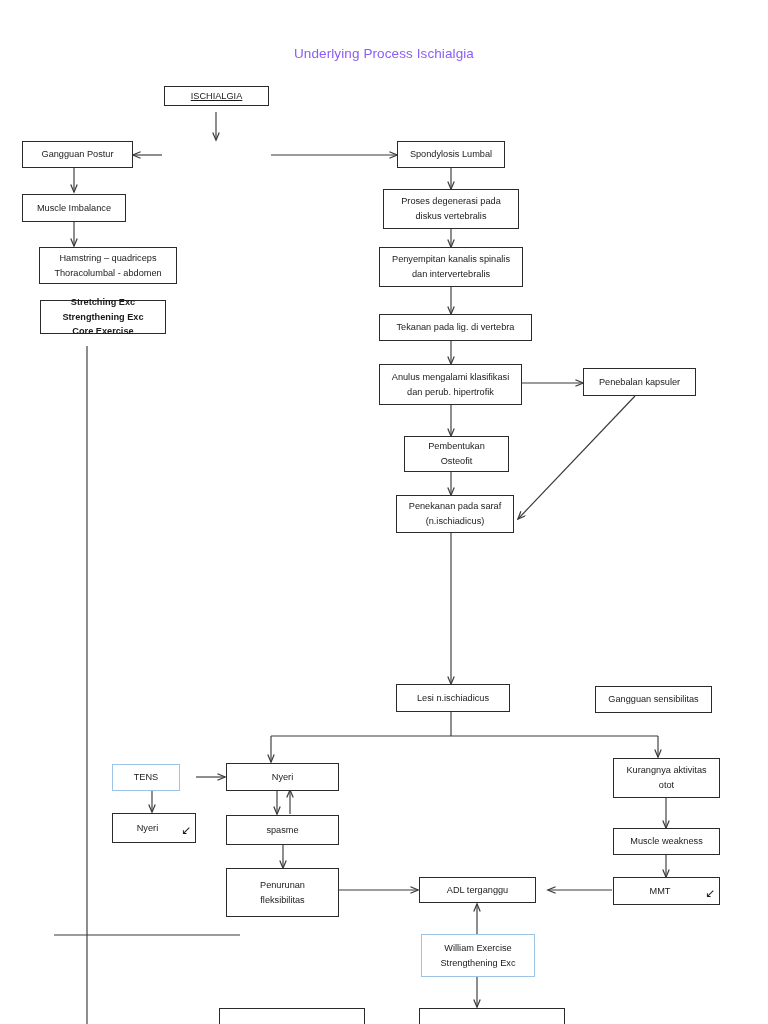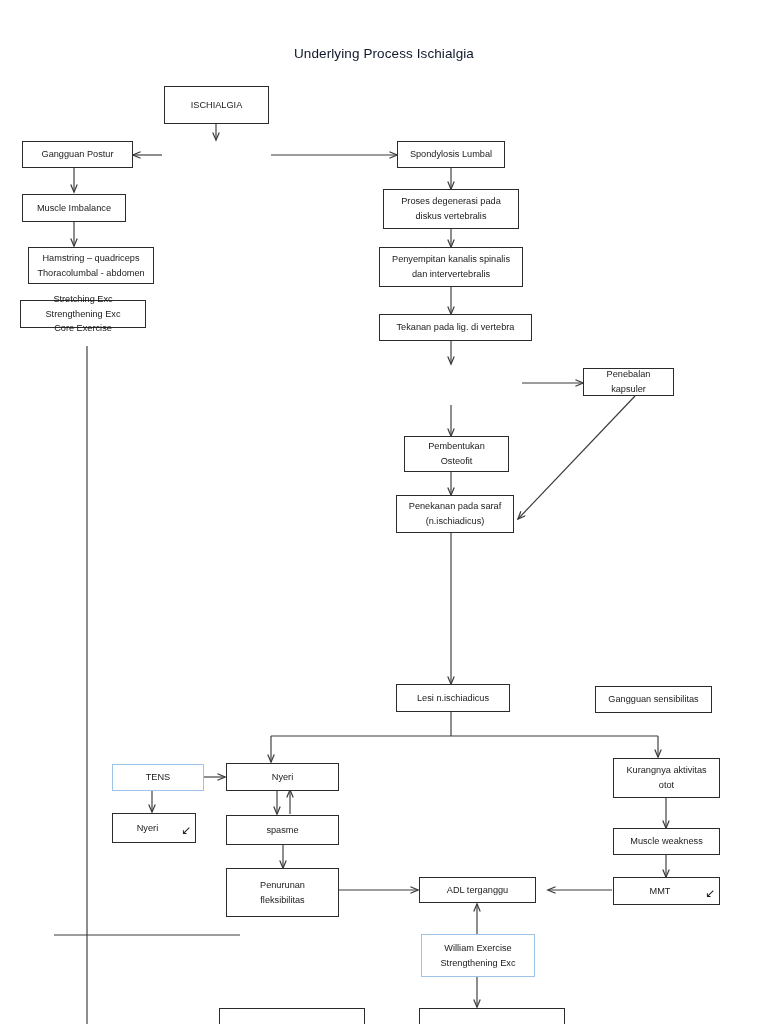--- a/index.html
+++ b/index.html
@@ -14,21 +14,21 @@
   #canvas{position:absolute;left:0;top:0;width:768px;height:1024px;}
   svg.wires{position:absolute;left:0;top:0;width:768px;height:1024px;pointer-events:none;}
 
   .title{
     position:absolute;
     width:100%;
     text-align:center;
     top:46px;
     font-size:13.5px;
     letter-spacing:.1px;
-    color:#0f172a;
+    color:#8b5cf6;
   }
 
   .node{
     position:absolute;
     box-sizing:border-box;
     border:1.3px solid #2b2b2b;
     background:#ffffff;
     display:flex;
     align-items:center;
     justify-content:center;
@@ -121,64 +121,68 @@
       <line x1="666" y1="854" x2="666" y2="877" marker-end="url(#ah)"></line>
 
       <line x1="612" y1="890" x2="548" y2="890" marker-end="url(#ah)"></line>
 
       <line x1="477" y1="934" x2="477" y2="904" marker-end="url(#ah)"></line>
 
       <line x1="477" y1="977" x2="477" y2="1007" marker-end="url(#ah)"></line>
     </g>
   </svg>
 
-  <div class="node" style="left:164px;top:86px;width:105px;height:38px;">
+  <div class="node" style="left:164px;top:86px;width:105px;height:20px;text-decoration:underline;">
     <span class="txt">ISCHIALGIA</span>
   </div>
 
 
   <div class="node" style="left:22px;top:141px;width:111px;height:27px;">
     <span class="txt">Gangguan Postur</span>
   </div>
 
   <div class="node" style="left:397px;top:141px;width:108px;height:27px;">
     <span class="txt">Spondylosis Lumbal</span>
   </div>
 
   <div class="node" style="left:22px;top:194px;width:104px;height:28px;">
     <span class="txt">Muscle Imbalance</span>
   </div>
 
-  <div class="node" style="left:28px;top:247px;width:126px;height:37px;">
+  <div class="node" style="left:39px;top:247px;width:138px;height:37px;">
     <span class="txt">Hamstring – quadriceps
 Thoracolumbal - abdomen</span>
   </div>
 
-  <div class="node" style="left:20px;top:300px;width:126px;height:28px;">
+  <div class="node" style="left:40px;top:300px;width:126px;height:34px;font-weight:bold;">
     <span class="txt">Stretching Exc
 Strengthening Exc
 Core Exercise</span>
   </div>
 
   <div class="node" style="left:383px;top:189px;width:136px;height:40px;">
     <span class="txt">Proses degenerasi pada
 diskus vertebralis</span>
   </div>
 
   <div class="node" style="left:379px;top:247px;width:144px;height:40px;">
     <span class="txt">Penyempitan kanalis spinalis
 dan intervertebralis</span>
   </div>
 
   <div class="node" style="left:379px;top:314px;width:153px;height:27px;">
     <span class="txt">Tekanan pada lig. di vertebra</span>
   </div>
 
-
-  <div class="node" style="left:583px;top:368px;width:91px;height:28px;">
+  <div class="node" style="left:379px;top:364px;width:143px;height:41px;">
+    <span class="txt">Anulus mengalami klasifikasi
+dan perub. hipertrofik</span>
+  </div>
+
+  <div class="node" style="left:583px;top:368px;width:113px;height:28px;">
     <span class="txt">Penebalan kapsuler</span>
   </div>
 
   <div class="node" style="left:404px;top:436px;width:105px;height:36px;">
     <span class="txt">Pembentukan
 Osteofit</span>
   </div>
 
   <div class="node" style="left:396px;top:495px;width:118px;height:38px;">
     <span class="txt">Penekanan pada saraf
@@ -186,21 +190,21 @@
   </div>
 
   <div class="node" style="left:396px;top:684px;width:114px;height:28px;">
     <span class="txt">Lesi n.ischiadicus</span>
   </div>
 
   <div class="node" style="left:595px;top:686px;width:117px;height:27px;">
     <span class="txt">Gangguan sensibilitas</span>
   </div>
 
-  <div class="node blue" style="left:112px;top:764px;width:92px;height:27px;">
+  <div class="node blue" style="left:112px;top:764px;width:68px;height:27px;">
     <span class="txt">TENS</span>
   </div>
 
   <div class="node" style="left:112px;top:813px;width:84px;height:30px;">
     <span class="txt">Nyeri</span>
     <span class="arrowglyph">↙</span>
   </div>
 
   <div class="node" style="left:226px;top:763px;width:113px;height:28px;">
     <span class="txt">Nyeri</span>

